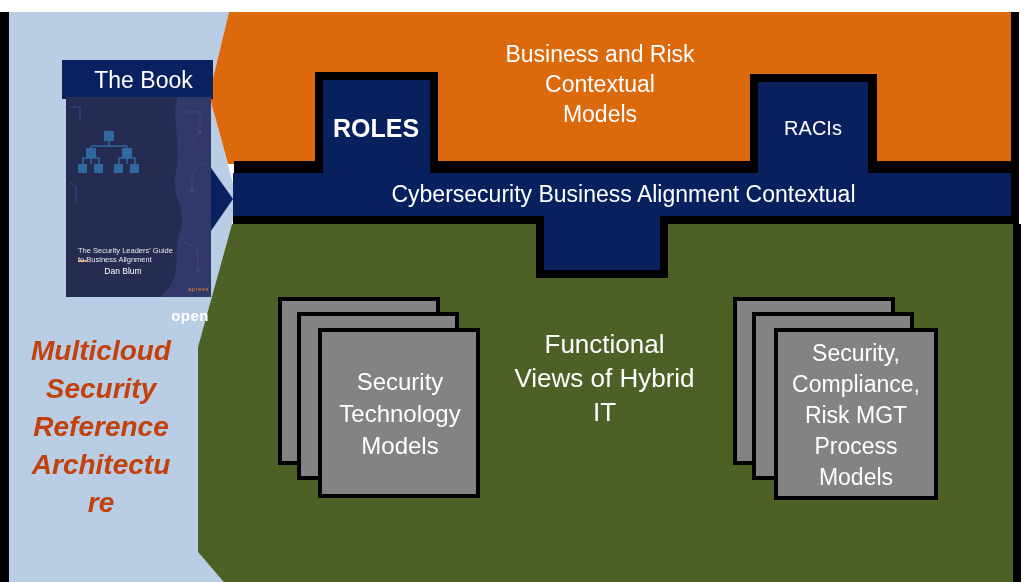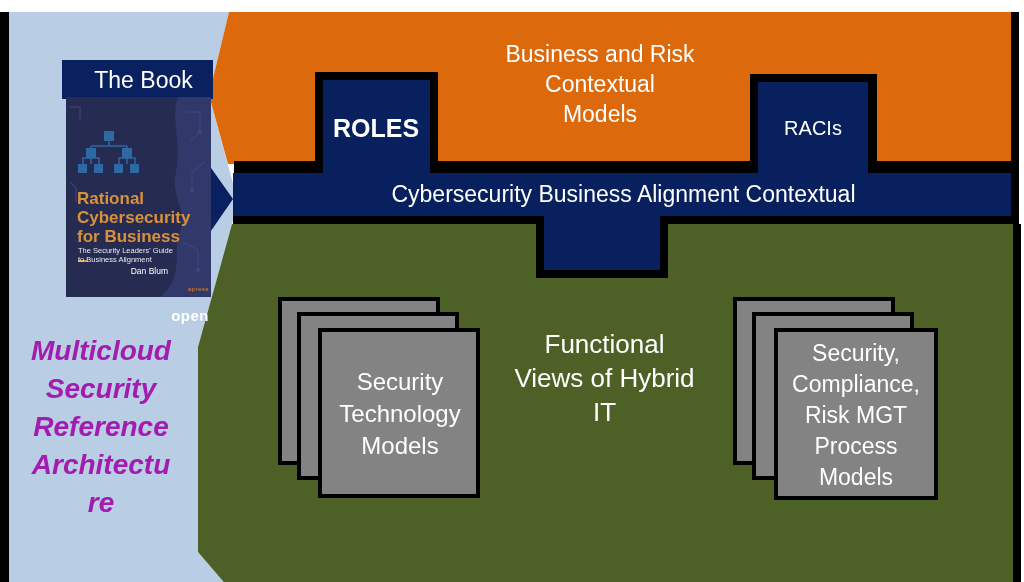--- a/index.html
+++ b/index.html
@@ -22,28 +22,28 @@
     display:flex; align-items:center; justify-content:center;
     font-size:24px; line-height:32px;
   }
   .t-stack-right{
     left:778px; top:320px; width:156px; height:166px;
     display:flex; align-items:center; justify-content:center;
     font-size:23px; line-height:31px;
   }
   .t-caption {
     left:5px; top:320px; width:192px; font-size:28px; line-height:38px;
-    font-weight:bold; font-style:italic; color:#a21caf;
+    font-weight:bold; font-style:italic; color:#c2410c;
   }
   .t-bookhead  { left:62px;  top:54px;  width:163px; font-size:23px; }
   .t-booktitle { left:77px;  top:177px; width:132px; font-size:17px; line-height:19px;
                  font-weight:bold; color:#D8923B; text-align:left; }
   .t-booksub   { left:78px;  top:234px; width:130px; font-size:7.5px; line-height:9px;
                  text-align:left; color:#E8E8F0; }
-  .t-bookauthor{ left:78px;  top:254px; width:90px;  font-size:8.5px; text-align:right; }
+  .t-bookauthor{ left:78px;  top:254px; width:90px;  font-size:8.5px; text-align:center; }
   .t-publisher { left:150px; top:258px; width:59px;  text-align:right; line-height:1; }
   .t-publisher .apress { display:block; font-size:6px; color:#E08A2B; letter-spacing:0.5px; }
   .t-publisher .open   { display:block; font-size:15px; font-weight:bold; letter-spacing:0.5px; }
 </style>
 </head>
 <body>
 
 <div class="stage">
 
   <svg width="1024" height="582" viewBox="0 0 1024 582">
@@ -138,23 +138,20 @@
 Compliance,
 Risk MGT
 Process
 Models</div>
   <div class="txt t-caption">Multicloud
 Security
 Reference
 Architectu
 re</div>
   <div class="txt t-bookhead">The Book</div>
-  <div class="txt t-booktitle">Rational
-Cybersecurity
-for Business</div>
   <div class="txt t-booksub">The Security Leaders' Guide
 to Business Alignment</div>
   <div class="txt t-bookauthor">Dan Blum</div>
   <div class="txt t-publisher">
     <span class="apress">apress</span>
     <span class="open">open</span>
   </div>
 
 </div>
 

